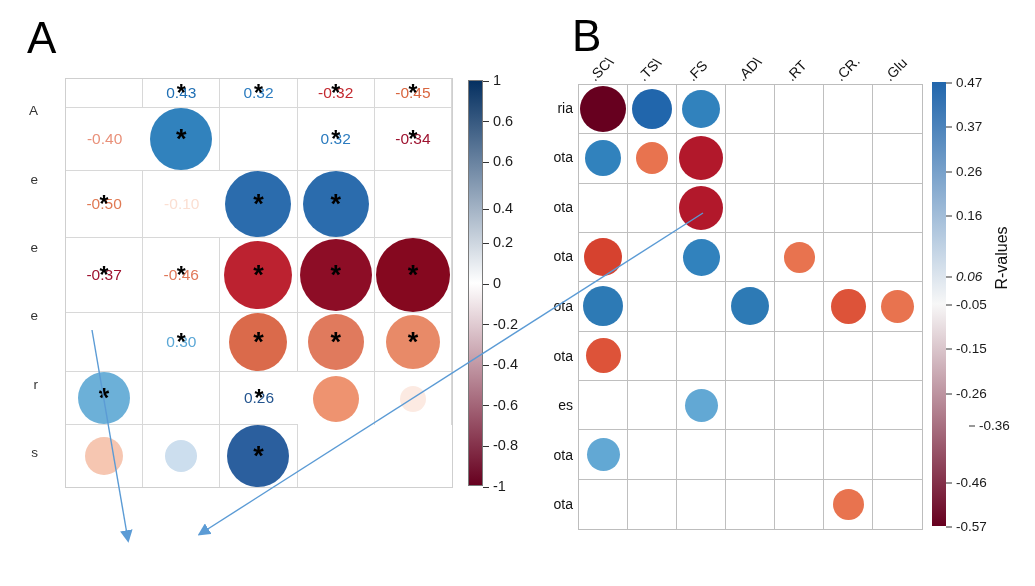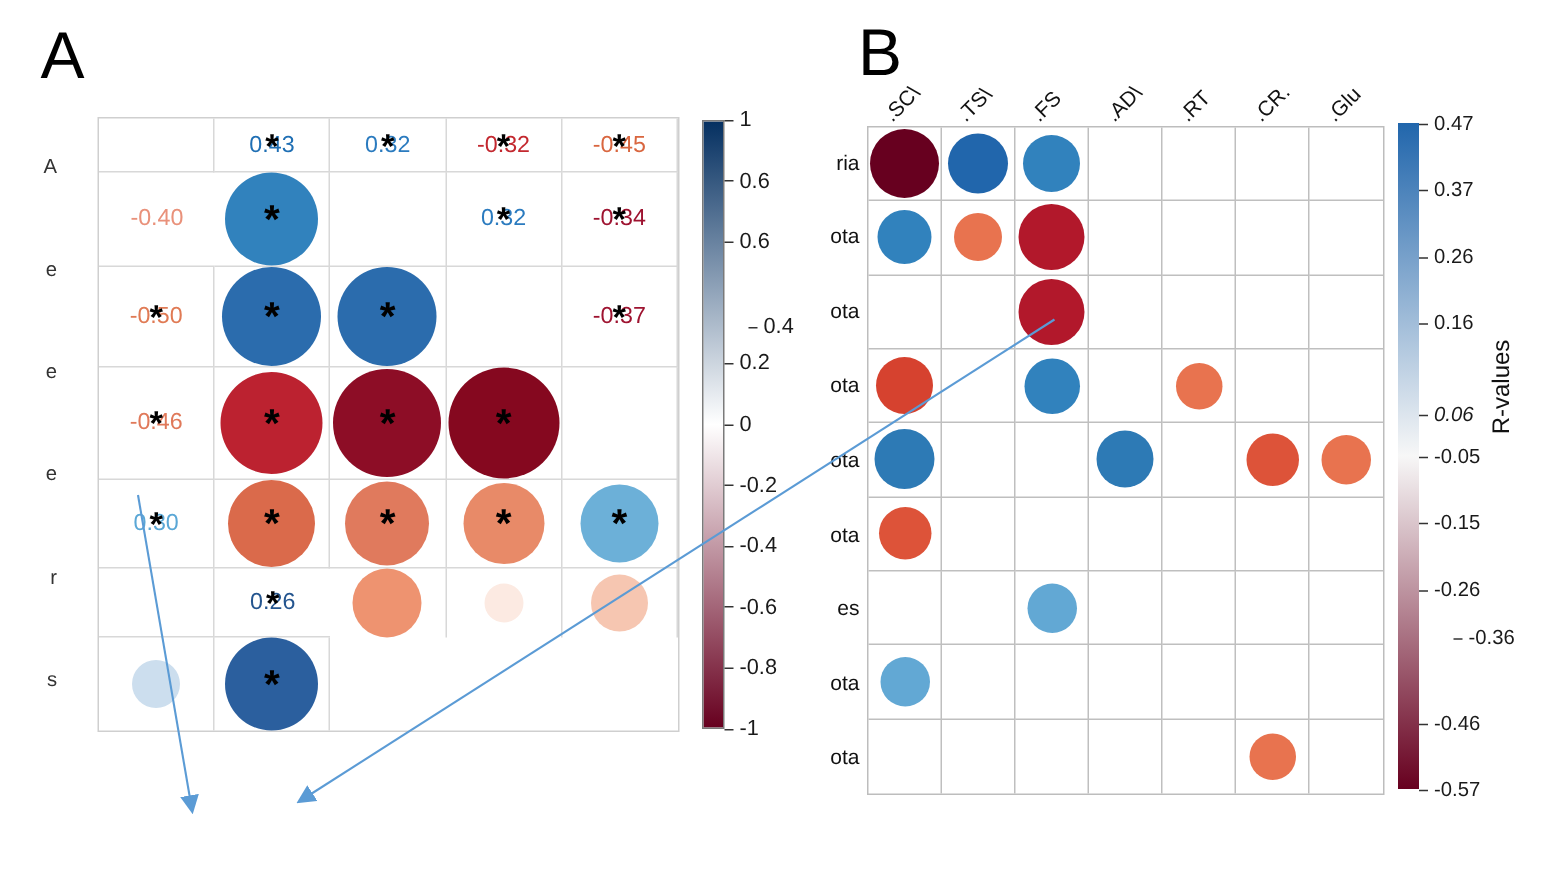--- a/index.html
+++ b/index.html
@@ -314,20 +314,23 @@
         <div class="cell"></div>
         <div class="cell">
           <span class="numtxt" style="color: rgb(43, 123, 191);">0.32<span class="numstar">*</span></span>
         </div>
         <div class="cell">
           <span class="numtxt" style="color: rgb(158, 19, 48);">-0.34<span class="numstar">*</span></span>
         </div>
         <div class="cell">
           <span class="numtxt" style="color: rgb(224, 122, 84);">-0.50<span class="numstar">*</span></span>
         </div>
+        <div class="cell lastcol">
+          <span class="numtxt" style="color: rgb(251, 223, 210);">-0.10</span>
+        </div>
         <div class="cell">
           <div class="dot" style="width: 66px; height: 66px; background: rgb(43, 108, 173);">
             <span class="star">*</span>
           </div>
         </div>
         <div class="cell">
           <div class="dot" style="width: 66px; height: 66px; background: rgb(43, 108, 173);">
             <span class="star">*</span>
           </div>
         </div>
@@ -399,21 +402,21 @@
           </div>
         </div>
         <div class="cell lastcol lastrow"></div>
       </div>
   </div>
   <div id="cbA" style="background: linear-gradient(rgb(5, 48, 97) 0%, rgb(255, 255, 255) 50%, rgb(103, 0, 31) 100%);"></div>
   <div id="cbA-ticks">
       <div class="cbtick" style="top: 0px;"><span class="dash"></span><span>1</span></div>
       <div class="cbtick" style="top: 40.6px;"><span class="dash"></span><span>0.6</span></div>
       <div class="cbtick" style="top: 81.2px;"><span class="dash"></span><span>0.6</span></div>
-      <div class="cbtick" style="top: 138px; padding-left: 16px;"><span class="dash"></span><span>0.4</span></div>
+      <div class="cbtick" style="top: 128px;"><span class="dash"></span><span>0.4</span></div>
       <div class="cbtick" style="top: 162.4px;"><span class="dash"></span><span>0.2</span></div>
       <div class="cbtick" style="top: 203px;"><span class="dash"></span><span>0</span></div>
       <div class="cbtick" style="top: 243.6px;"><span class="dash"></span><span>-0.2</span></div>
       <div class="cbtick" style="top: 284.2px;"><span class="dash"></span><span>-0.4</span></div>
       <div class="cbtick" style="top: 324.8px;"><span class="dash"></span><span>-0.6</span></div>
       <div class="cbtick" style="top: 365.4px;"><span class="dash"></span><span>-0.8</span></div>
       <div class="cbtick" style="top: 406px;"><span class="dash"></span><span>-1</span></div>
     </div>
 
   <div class="blabels-top" id="bColLabels">

